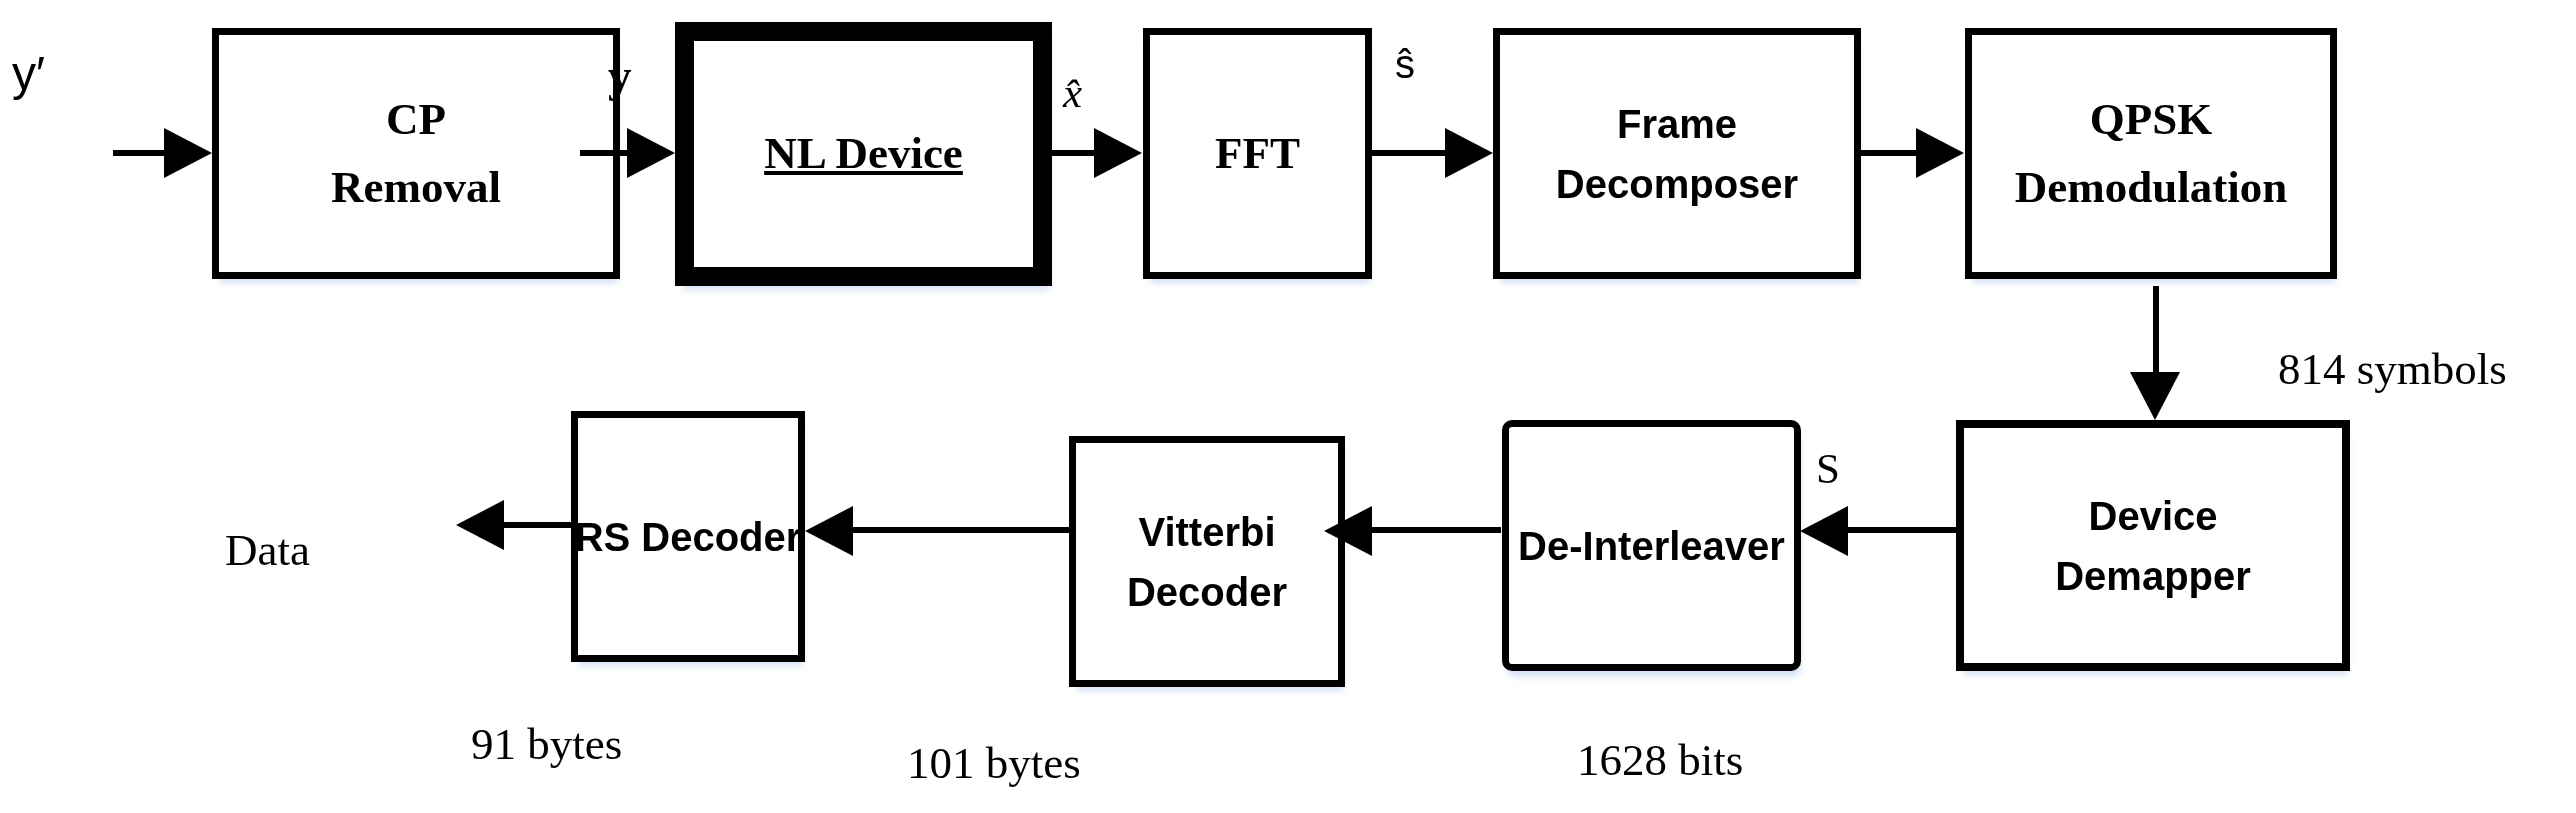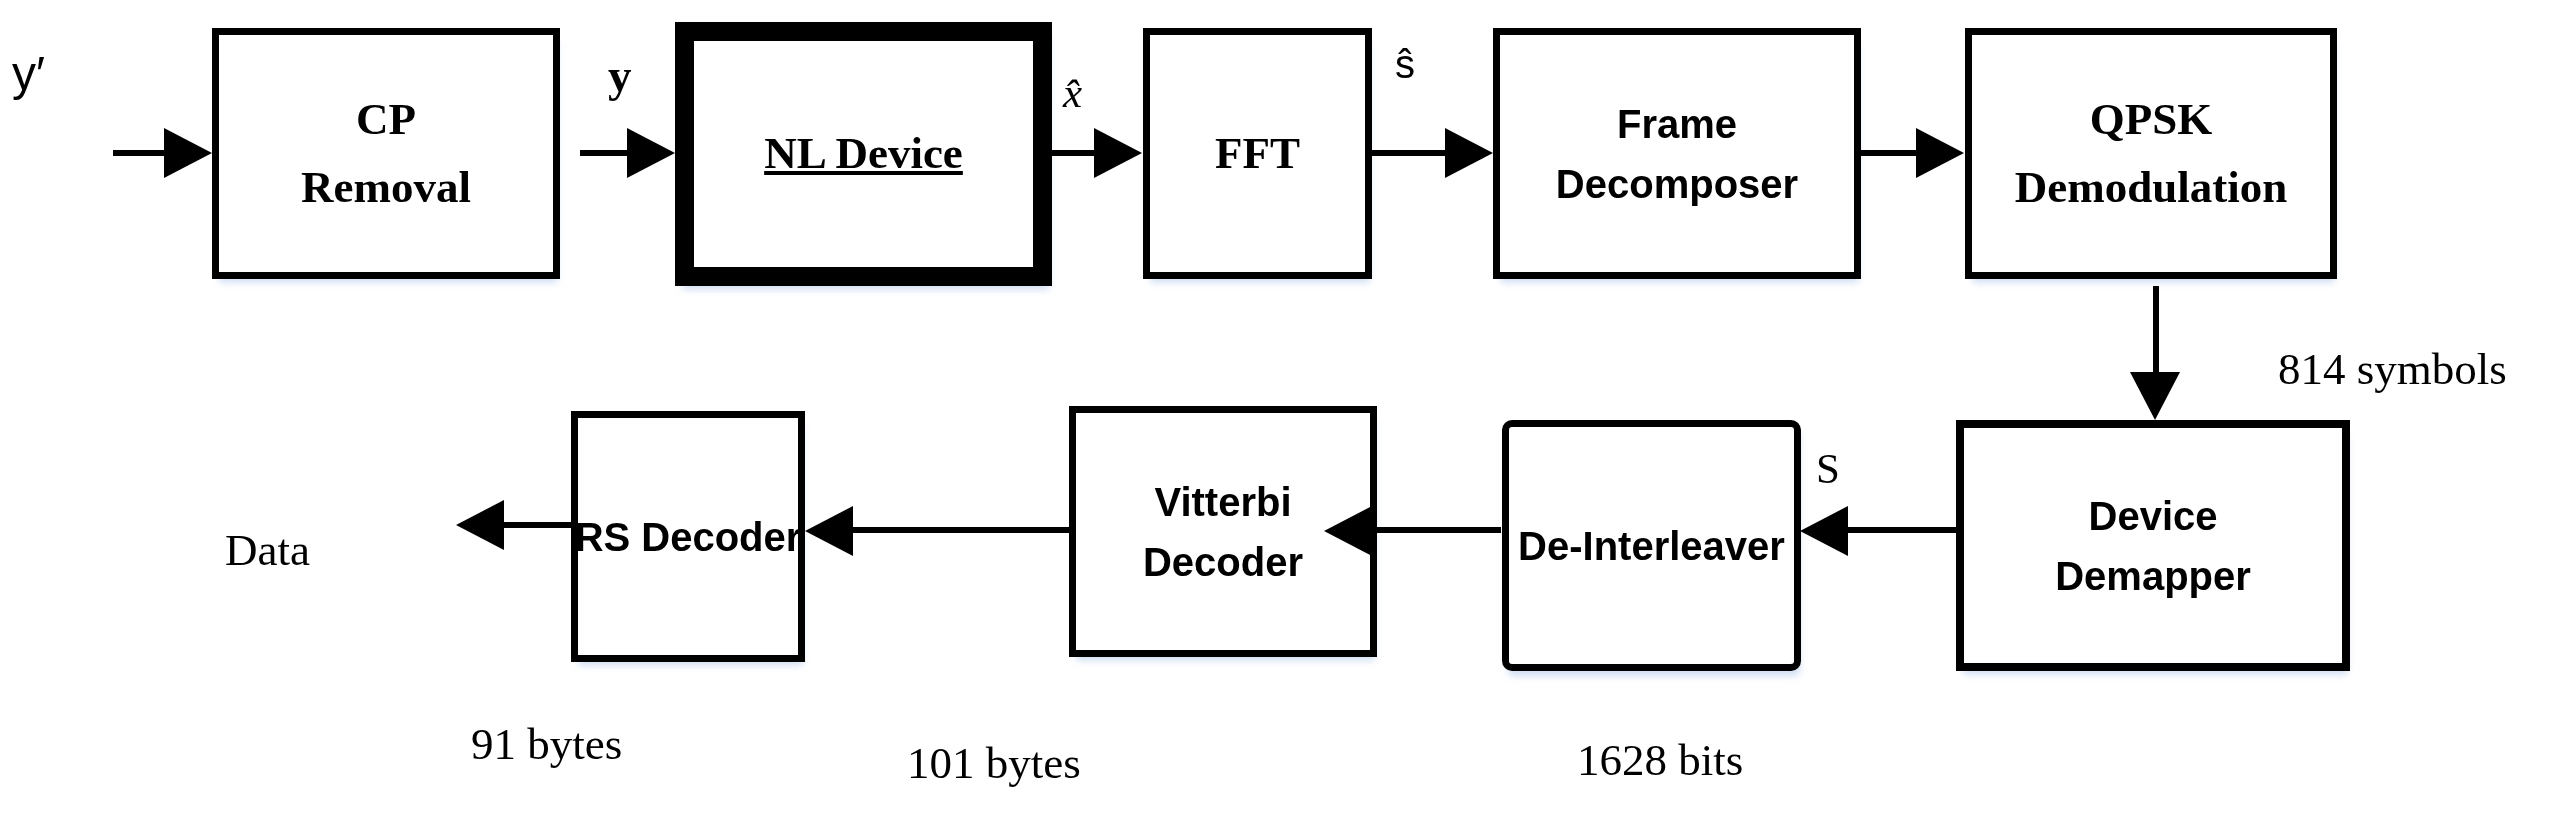--- a/index.html
+++ b/index.html
@@ -41,21 +41,21 @@
   .siglabel { position:absolute; font-family:"Liberation Serif", serif; font-size:45px; line-height:1.1; }
   .siglabel.sans { font-family:"Liberation Sans", sans-serif; }
   .siglabel.bold { font-weight:bold; }
   .siglabel.ital { font-style:italic; }
 </style>
 </head>
 <body>
 
 <div class="canvas">
 
-  <div class="block f-serif" style="left:212px; top:28px; width:348px; height:251px;">
+  <div class="block f-serif" style="left:212px; top:28px; width:408px; height:251px;">
     <div class="lbl">CP
 Removal</div>
   </div>
 
   <div class="block f-serif thick nowrap" style="left:675px; top:21.6px; width:377px; height:264px;text-decoration:underline;">
     <div class="lbl">NL Device</div>
   </div>
 
   <div class="block f-serif" style="left:1143px; top:28px; width:229px; height:251px;">
     <div class="lbl">FFT</div>
@@ -73,21 +73,21 @@
 
   <div class="block f-sans" style="left:1956px; top:420px; width:394px; height:251px; border-width:8.7px;">
     <div class="lbl">Device
 Demapper</div>
   </div>
 
   <div class="block f-sans nowrap" style="left:1502px; top:420px; width:299px; height:251px;border-radius:10px;">
     <div class="lbl">De-Interleaver</div>
   </div>
 
-  <div class="block f-sans" style="left:1069px; top:406px; width:308px; height:251px;">
+  <div class="block f-sans" style="left:1069px; top:436px; width:276px; height:251px;">
     <div class="lbl">Vitterbi
 Decoder</div>
   </div>
 
   <div class="block f-sans nowrap" style="left:571px; top:411px; width:234px; height:251px;">
     <div class="lbl">RS Decoder</div>
   </div>
 
   <div>
     <div class="shaft" style="left:113px; top:150px; width:56px; height:6px;"></div>

